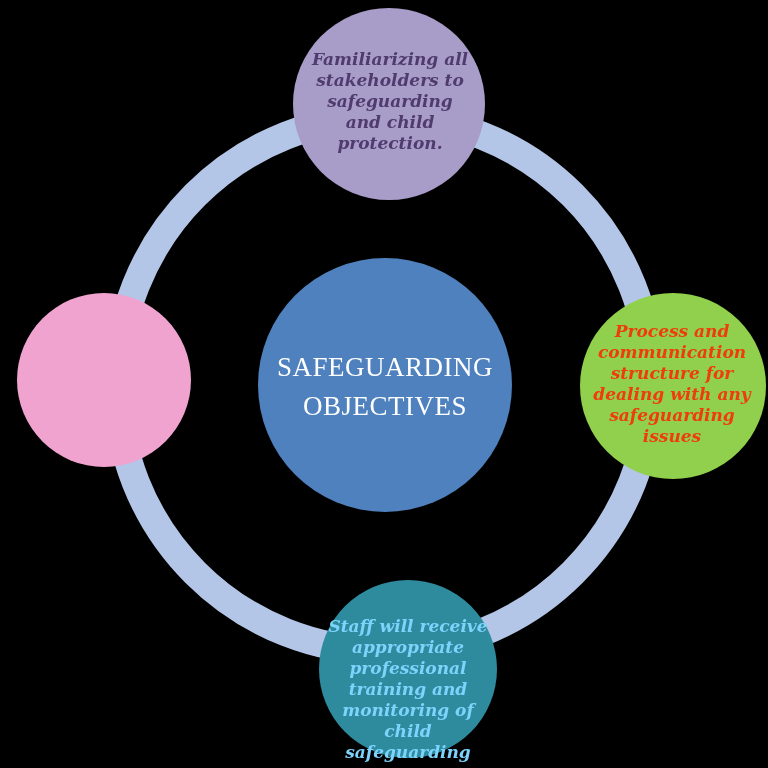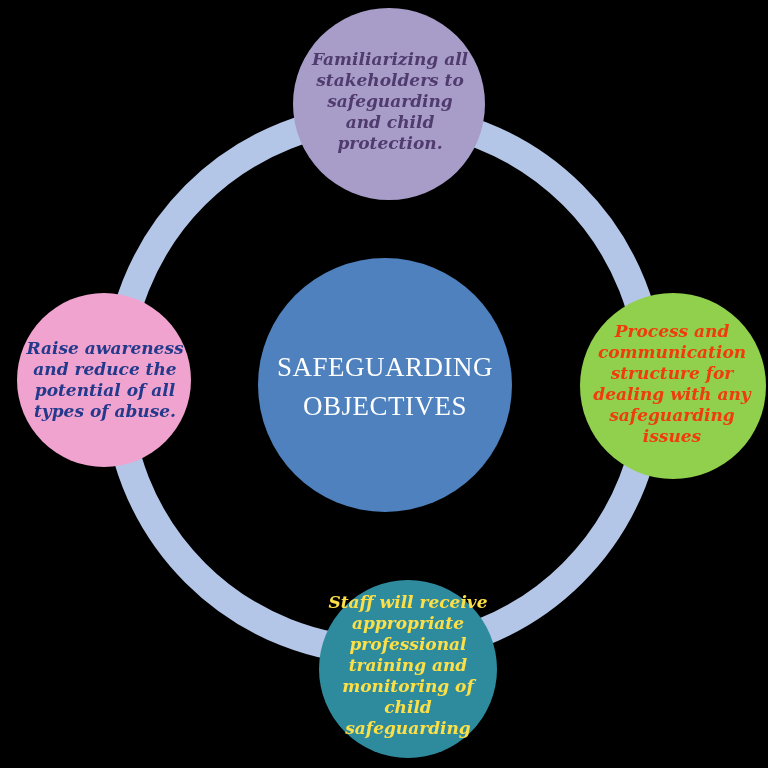--- a/index.html
+++ b/index.html
@@ -79,29 +79,25 @@
 and child
 protection.</div>
 
   <div id="label-right" class="node-label" style="color: rgb(240, 59, 13); text-align: center;">Process and
 communication
 structure for
 dealing with any
 safeguarding
 issues</div>
 
-  <div id="label-bottom" class="node-label" style="color: #fde047;">Staff will receive
+  <div id="label-bottom" class="node-label" style="color: #7dd3fc; margin-top: 24px;">Staff will receive
 appropriate
 professional
 training and
 monitoring of
 child
 safeguarding</div>
 
-  <div id="label-left" class="node-label" style="color: rgb(35, 57, 139);">Raise awareness
-and reduce the
-potential of all
-types of abuse.</div>
 
   <div id="label-center" class="center-label" style="color: rgb(255, 255, 255);">SAFEGUARDING
 OBJECTIVES</div>
 
 </div>
 
 </body></html>

